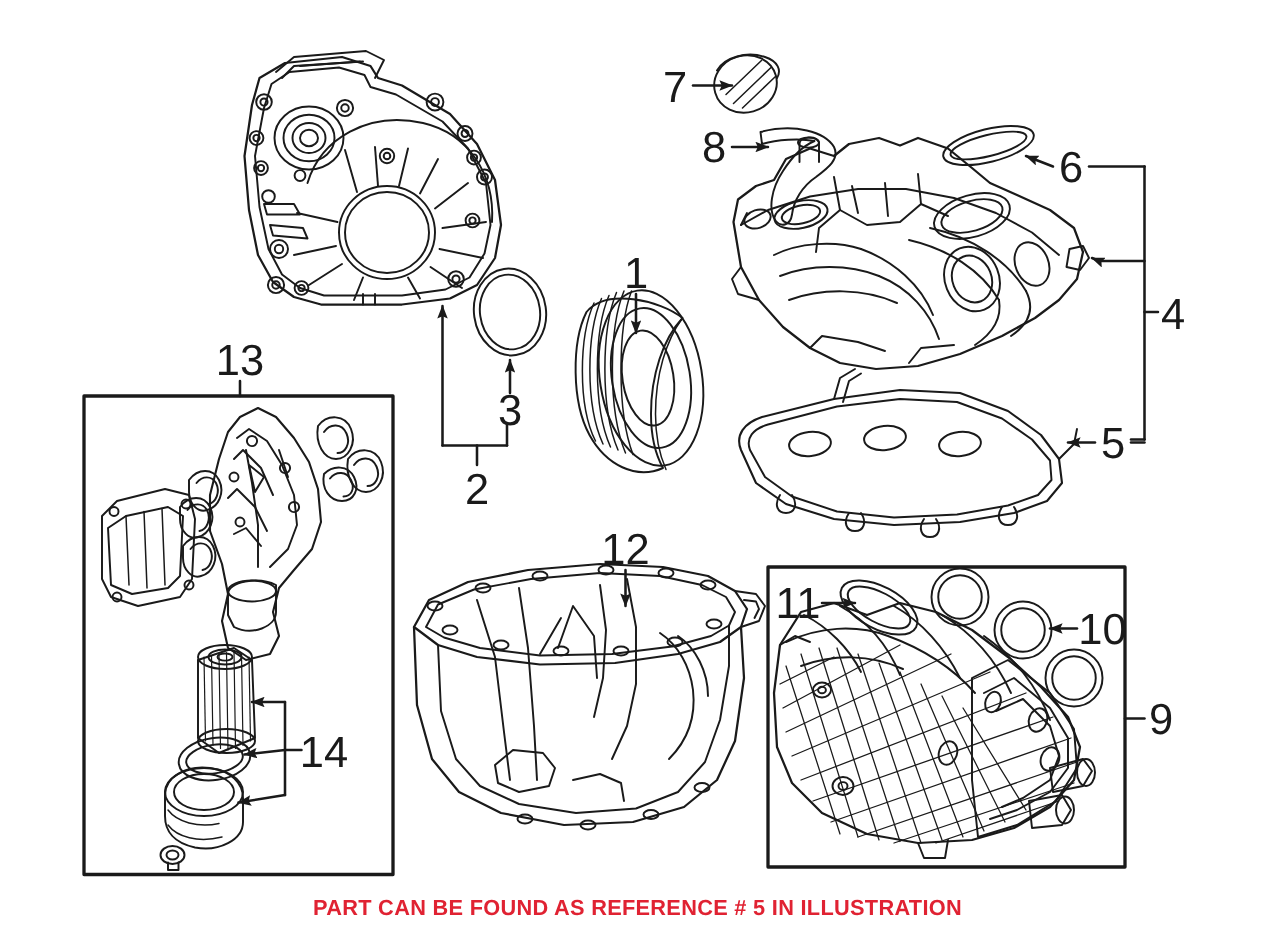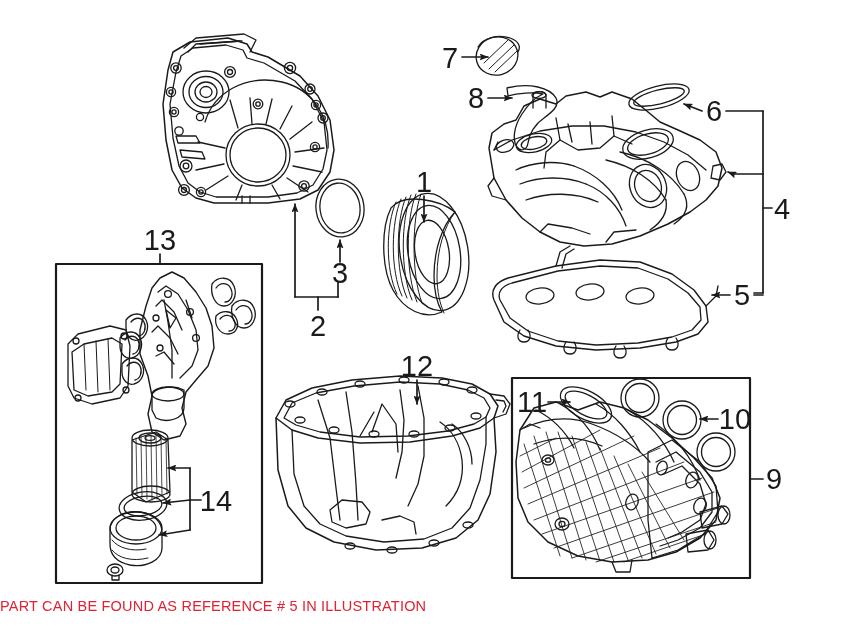--- a/index.html
+++ b/index.html
@@ -23,23 +23,24 @@
     left: 0;
     top: 0;
     width: 850px;
     height: 626px;
   }
   #caption {
     position: absolute;
     left: 0;
     top: 598px;
     width: 850px;
+    text-align: center;
     font-family: "Liberation Sans", sans-serif;
     font-size: 14.5px;
-    font-weight: normal;
+    font-weight: bold;
     letter-spacing: 0.2px;
     color: #e02232;
   }
   .callout-num {
     font-family: "Liberation Sans", sans-serif;
     font-weight: 400;
   }
 </style>
 </head>
 <body>

